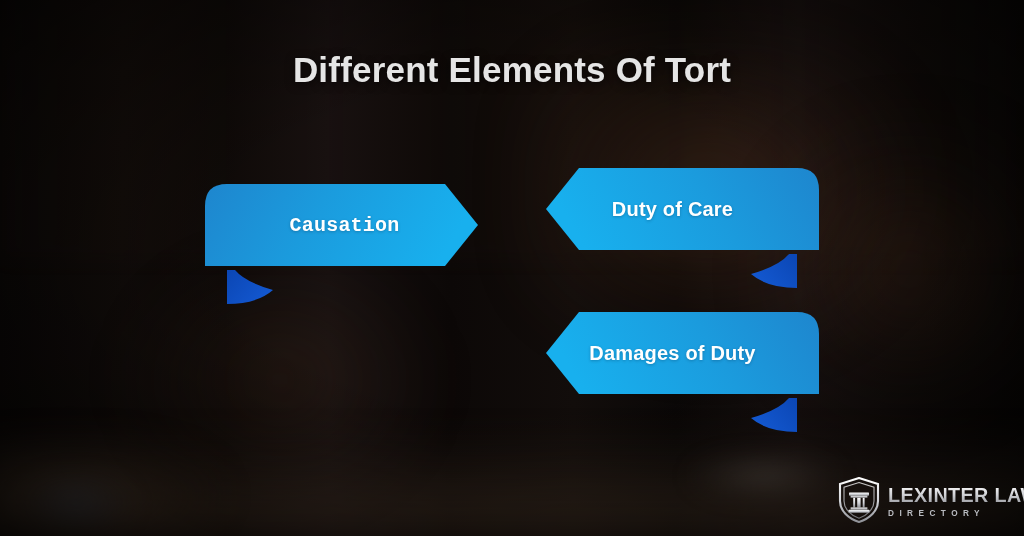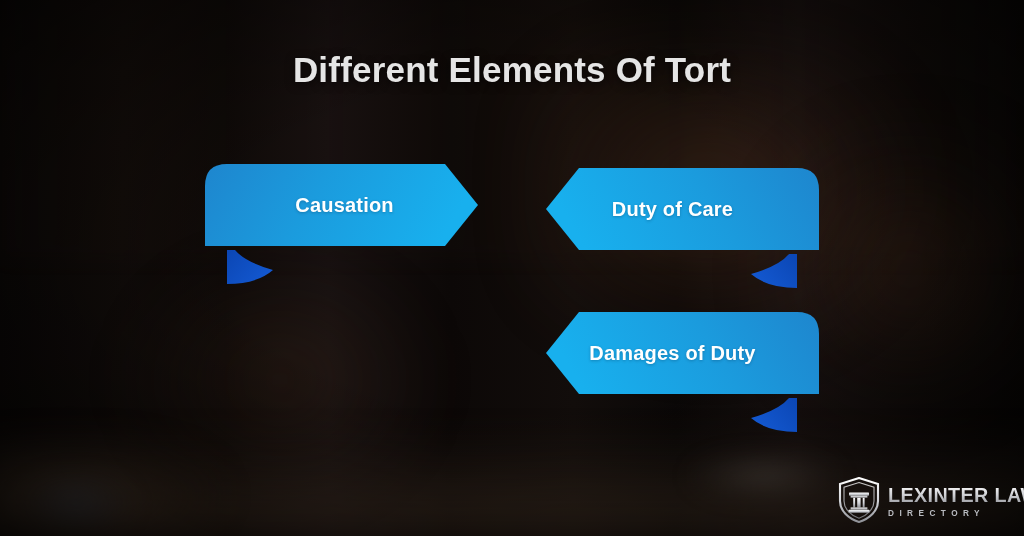--- a/index.html
+++ b/index.html
@@ -249,21 +249,21 @@
         <stop offset="100%" stop-color="#1358d0"></stop>
       </linearGradient>
       <linearGradient id="logoSheen" x1="0" y1="0" x2="0" y2="1">
         <stop offset="0%" stop-color="#ffffff"></stop>
         <stop offset="55%" stop-color="#cfd1d6"></stop>
         <stop offset="100%" stop-color="#8f9197"></stop>
       </linearGradient>
     </defs>
   </svg>
 
-  <div class="ribbon left" style="left:205px; top:164px;">
+  <div class="ribbon left" style="left:205px; top:184px;font-family:Liberation Mono, monospace;">
     <svg width="273" height="126" viewBox="0 0 273 126">
       <path d="M 22 86 L 22 120 Q 52 120 68 106 Q 40 98 30 86 Z" fill="url(#gradTailL)"></path>
       <path d="M 22 0 H 240 L 273 41 L 240 82 H 0 V 22 Q 0 0 22 0 Z" fill="url(#gradL)"></path>
     </svg>
     <div class="ribbon-label">Causation</div>
   </div>
 
   <div class="ribbon right" style="left:546px; top:168px;">
     <svg width="273" height="126" viewBox="0 0 273 126">
       <path d="M 251 86 L 251 120 Q 221 120 205 106 Q 233 98 243 86 Z" fill="url(#gradTailR)"></path>

